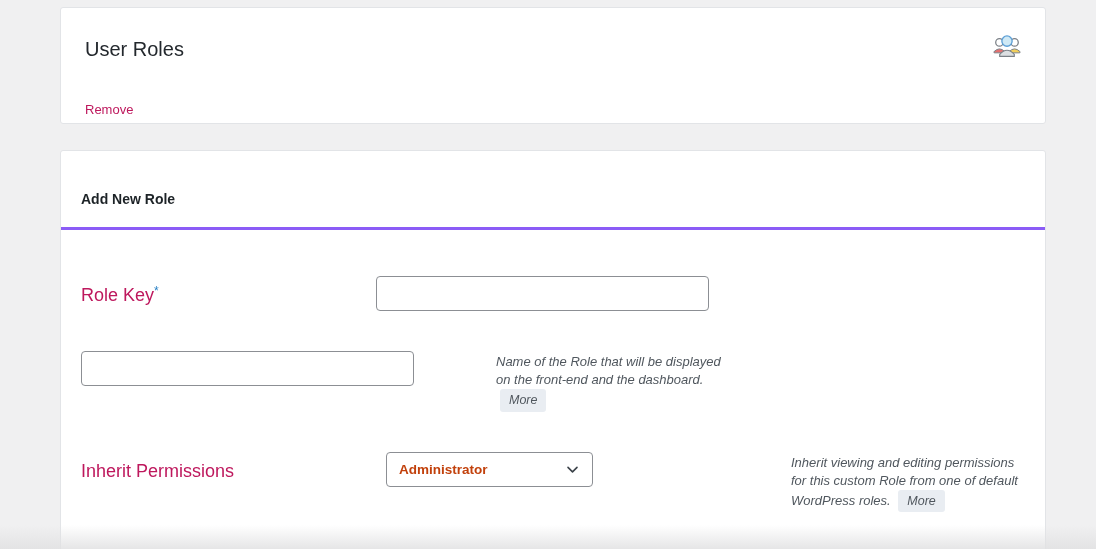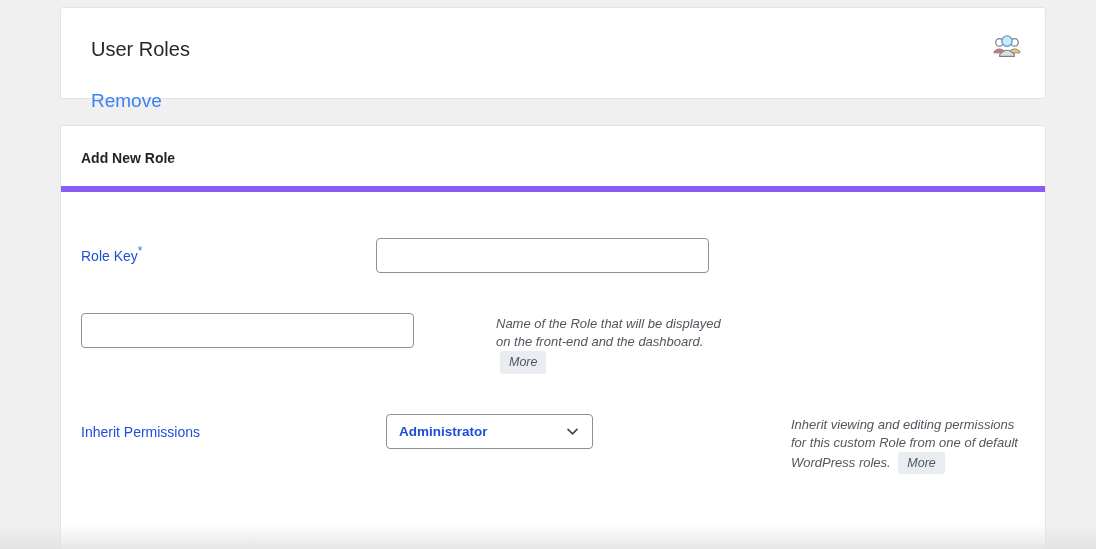--- a/index.html
+++ b/index.html
@@ -13,75 +13,76 @@
   .card {
     background: #ffffff;
     border: 1px solid #e2e4e7;
     border-radius: 3px;
     margin-left: 60px;
     width: 986px;
   }
   
   .header-card {
     margin-top: 7px;
-    height: 92px;
+    height: 117px;
     position: relative;
-    padding: 28px 30px 0 30px;
+    padding: 28px 30px 0 24px;
   }
   .page-title {
     font-size: 20px;
     font-weight: 400;
     color: #23282d;
     line-height: 26px;
   }
   .remove-link {
     display: inline-block;
-    margin-top: 28px;
-    font-size: 19px;
-    color: #3b82f6;
+    margin-top: 40px;
+    font-size: 13px;
+    color: #be185d;
     text-decoration: none;
     cursor: pointer;
   }
   .header-icon {
     position: absolute;
     top: 24px;
     right: 22px;
     width: 32px;
     height: 28px;
   }
   
   .form-card {
     margin-top: 26px;
     min-height: 450px;
   }
   .form-card-header {
     padding: 23px 20px 19px 20px;
-    border-bottom: 6px solid #8b5cf6;
+    border-bottom: 3px solid #8b5cf6;
+    margin-top: 16px;
   }
   .form-card-title {
     font-size: 14px;
     font-weight: 700;
     color: #1d2327;
   }
   .form-body {
     padding: 46px 20px 30px 20px;
   }
   .form-row {
     display: flex;
     align-items: flex-start;
     margin-bottom: 40px;
   }
   .field-label-col {
     width: 295px;
     padding-top: 9px;
     flex-shrink: 0;
   }
   .field-label {
-    font-size: 14px;
-    color: #1d4ed8;
+    font-size: 18px;
+    color: #be185d;
   }
   .required-marker {
     color: #2980c4;
     font-size: 12px;
     vertical-align: super;
     line-height: 0;
   }
   .field-input-col {
     width: 333px;
     flex-shrink: 0;
@@ -107,21 +108,21 @@
     background: #fff;
     display: flex;
     align-items: center;
     justify-content: space-between;
     padding: 0 12px 0 12px;
     cursor: pointer;
   }
   .select-value {
     font-size: 13.5px;
     font-weight: 700;
-    color: #1d4ed8;
+    color: #c2410c;
   }
   .chevron-down { display: inline-flex; }
   .field-desc-col {
     margin-left: 82px;
     width: 240px;
     font-style: italic;
     font-size: 13px;
     line-height: 18px;
     color: #50575e;
     padding-top: 2px;

